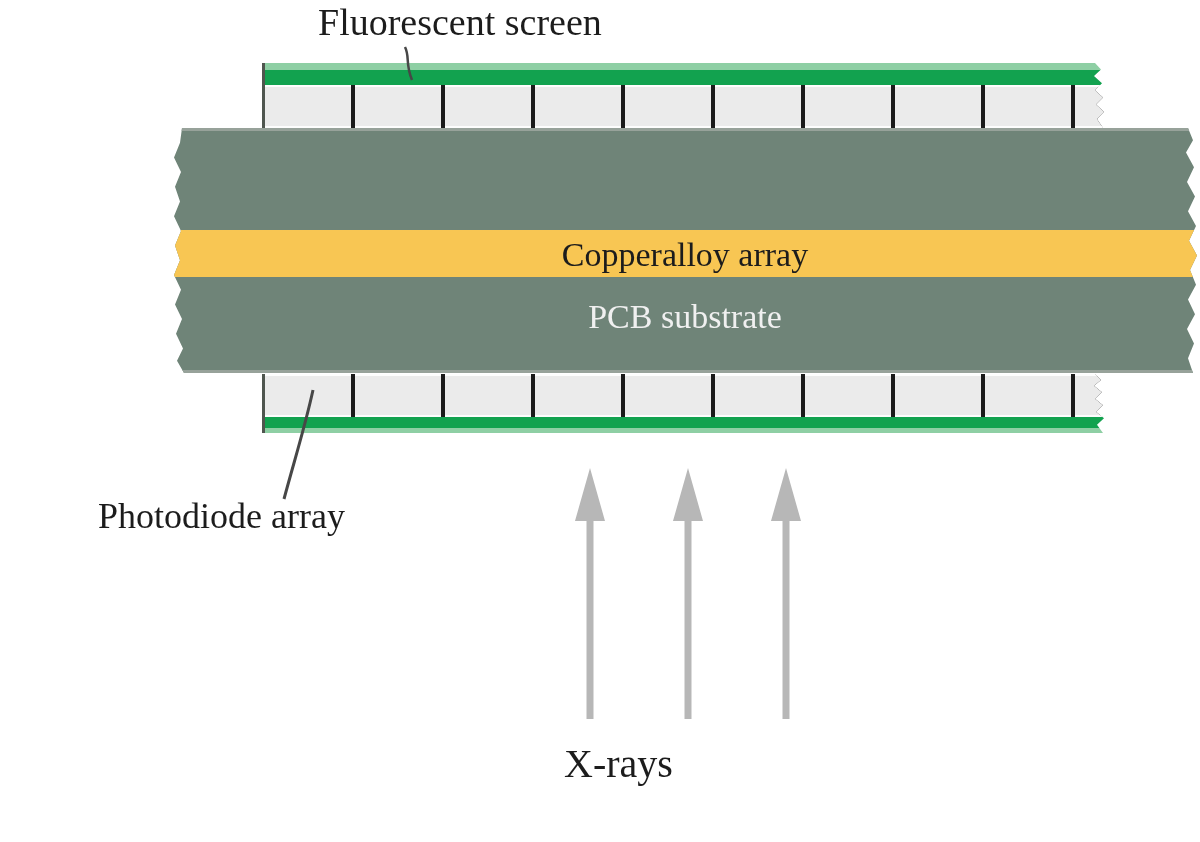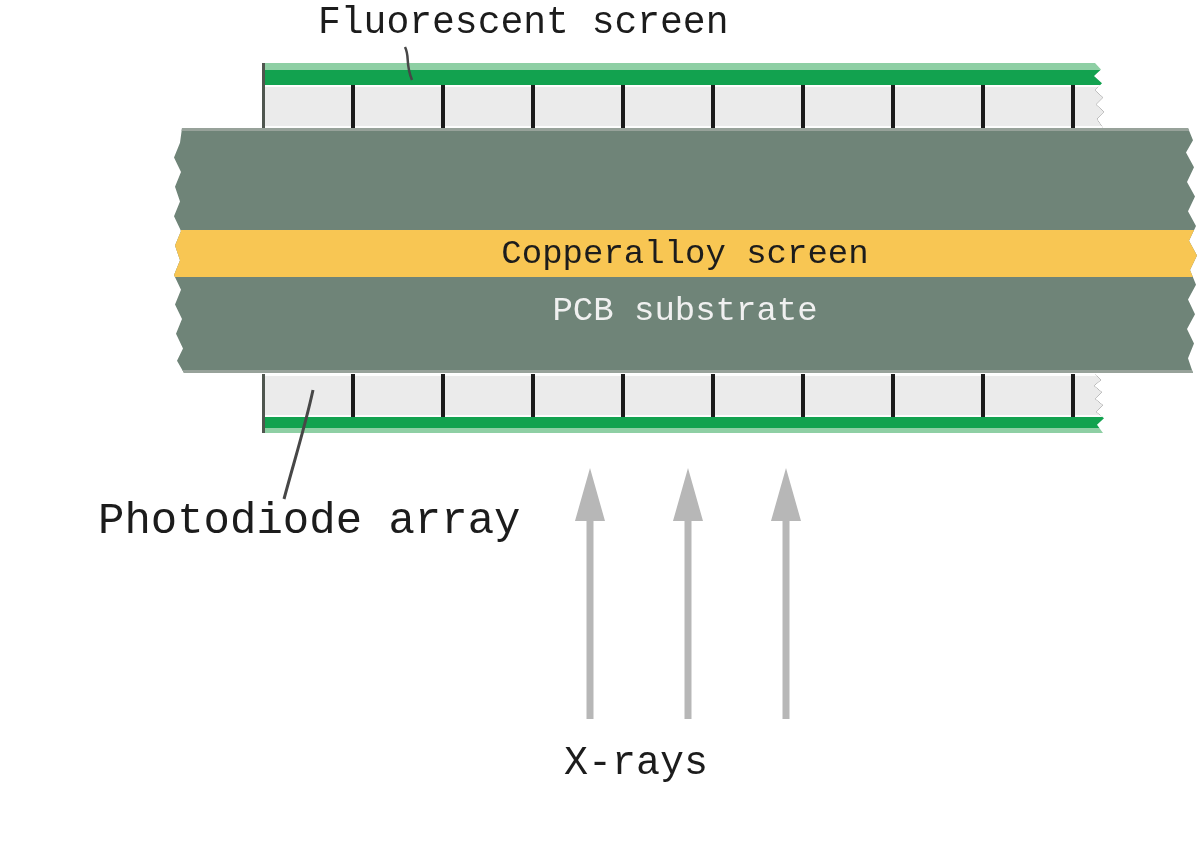--- a/index.html
+++ b/index.html
@@ -5,32 +5,32 @@
   html, body {
     margin: 0;
     padding: 0;
     background: #ffffff;
   }
   #stage {
     position: relative;
     width: 1200px;
     height: 842px;
     background: var(--page-bg, #ffffff);
-    font-family: Liberation Mono, monospace;
+    font-family: Liberation Serif, serif;
     overflow: hidden;
   }
 
   .label {
     position: absolute;
     color: var(--label-dark, #1c1c1c);
     white-space: nowrap;
     line-height: 1.1;
   }
   #fluorescent-label { left: 318px; top: 2px;  font-size: 38px; }
-  #photodiode-label  { left: 98px;  top: 497px; font-size: 44px; }
+  #photodiode-label  { left: 98px;  top: 497px; font-size: 36px; }
   #xray-label        { left: 564px; top: 742px; font-size: 40px; width: 230px; text-align: left; }
 
   
   #pcb-body {
     position: absolute;
     left: 172px; top: 128px;
     width: 1026px; height: 245px;
     background: var(--body, #6f8478);
     clip-path: polygon(10px 0, 1016px 0, 1021px 5%, 1014px 10%, 1022px 16%, 1015px 22%,
       1023px 28%, 1016px 34%, 1024px 40%, 1017px 46%, 1025px 52%, 1018px 58%,
@@ -57,21 +57,21 @@
     position: absolute;
     left: 0; top: 104px;
     width: 100%; height: 45px;
     line-height: 45px;
     text-align: center;
     font-size: 34px;
     color: var(--label-dark, #1c1c1c);
   }
   #pcb-label {
     position: absolute;
-    left: 0; top: 164px;
+    left: 0; top: 170px;
     width: 100%;
     text-align: center;
     font-size: 34px;
     color: var(--label-light, #f0f0f0);
   }
 
   
   .assembly {
     position: absolute;
     left: 262px;
@@ -138,21 +138,21 @@
         <div class="segment-cell"></div>
         <div class="segment-cell"></div>
         <div class="segment-cell"></div>
         <div class="segment-cell"></div>
       </div>
   </div>
 
   <div id="pcb-body">
     <div class="body-edge" id="body-edge-top"></div>
     <div id="copper-band"></div>
-    <div id="copper-label" class="label-in-body">Copperalloy screen</div>
+    <div id="copper-label" class="label-in-body">Copperalloy array</div>
     <div id="pcb-label">PCB substrate</div>
     <div class="body-edge" id="body-edge-bottom"></div>
   </div>
 
   <div class="assembly" id="bottom-assembly">
     <div class="segment-row" id="bottom-segment-row">
         <div class="segment-cell"></div>
         <div class="segment-cell"></div>
         <div class="segment-cell"></div>
         <div class="segment-cell"></div>

